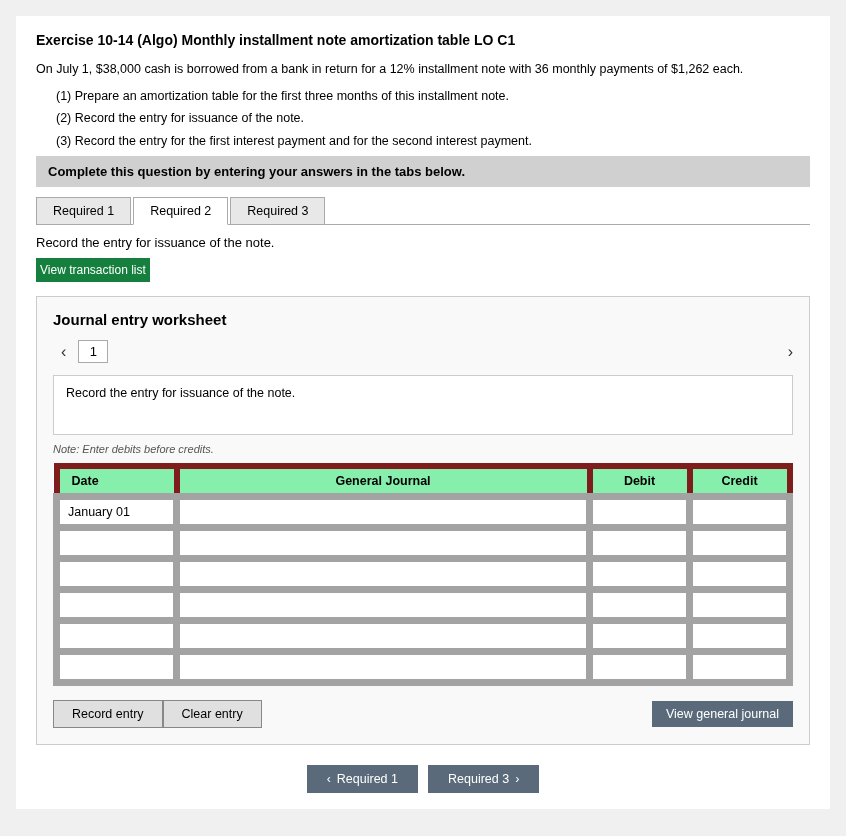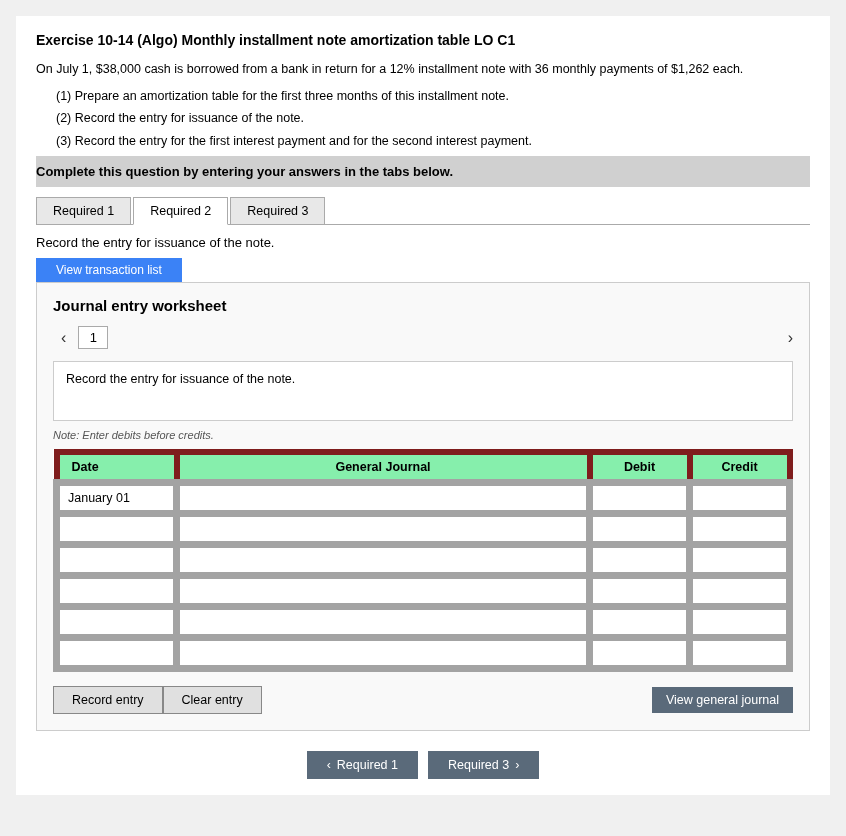--- a/index.html
+++ b/index.html
@@ -26,21 +26,21 @@
       line-height: 1.5;
     }
     .instructions {
       margin-left: 20px;
       font-size: 12.5px;
       line-height: 1.8;
       margin-bottom: 4px;
     }
     .complete-bar {
       background: #d0d0d0;
-      padding: 8px 0;
+      padding: 8px 12px;
       font-weight: bold;
       font-size: 13px;
       margin-bottom: 0;
     }
     .tabs-row {
       display: flex;
       border-bottom: 1px solid #aaa;
       margin-top: 10px;
     }
     .tab {
@@ -57,26 +57,27 @@
       border-bottom: 1px solid #fff;
       margin-bottom: -1px;
       z-index: 1;
       position: relative;
     }
     .record-entry-text {
       font-size: 13px;
       margin: 10px 0 8px 0;
     }
     .view-transaction-btn {
-      background: #3b82f6;
+      background: #15803d;
       color: #fff;
-      padding: 5px 20px;
+      padding: 5px 4px;
       border: none;
       cursor: pointer;
       font-size: 12px;
+      margin-bottom: 14px;
     }
     .journal-section {
       border: 1px solid #ccc;
       padding: 14px 16px 16px 16px;
       background: #f9f9f9;
     }
     .journal-title {
       font-size: 15px;
       font-weight: bold;
       margin-bottom: 12px;

